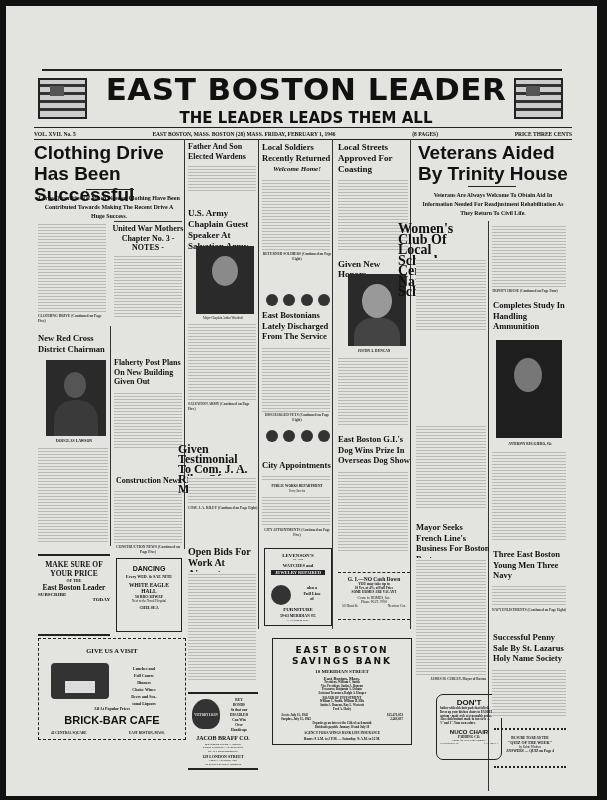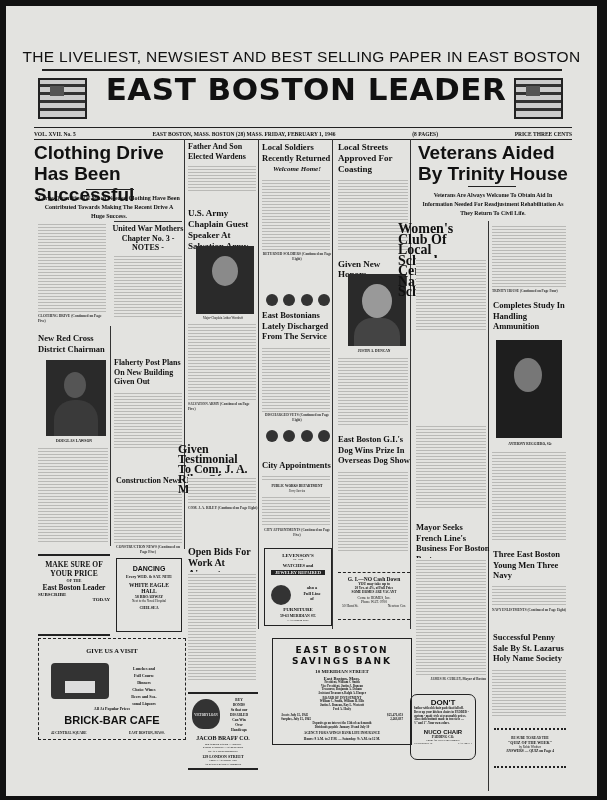--- a/index.html
+++ b/index.html
@@ -20,31 +20,31 @@
   .photo{background:#2a2a2a;}
   .box{border:1.5px solid #222;}
   .c{text-align:center;}
   .fill{background:repeating-linear-gradient(#e3e3e0 0 2px,#b9b9b6 2px 3px);}
 </style>
 </head>
 <body>
 
 <div class="page">
 
-  <div class="abs tagline">THE LIVELIEST, NEWSIEST AND BEST SELLING PAPER IN EAST BOSTON</div>
   <div class="abs rule" style="left:36px;width:520px;top:63px;height:1.5px;"></div>
 
   <div class="abs flag" style="left:32px;">
     <div class="st" style="top:4px"></div>
       <div class="st" style="top:12px"></div>
       <div class="st" style="top:20px"></div>
       <div class="st" style="top:28px"></div>
     <div class="abs" style="left:10px;top:6px;width:14px;height:10px;background:#555;"></div>
   </div>
   <div class="abs masthead">EAST BOSTON LEADER</div>
+  <div class="abs subhead">THE LEADER LEADS THEM ALL</div>
   <div class="abs flag" style="left:508px;">
     <div class="st" style="top:4px"></div>
       <div class="st" style="top:12px"></div>
       <div class="st" style="top:20px"></div>
       <div class="st" style="top:28px"></div>
     <div class="abs" style="left:10px;top:6px;width:14px;height:10px;background:#555;"></div>
   </div>
 
   <div class="abs dateline">
     <span>VOL. XVII. No. 5</span>
@@ -265,21 +265,21 @@
   <div class="abs body fill" style="left:486px;top:218px;width:74px;height:64px;"></div>
   <div class="abs body" style="left:486px;top:283px;width:76px;font-weight:bold;color:#333;font-size:3.4px;">TRINITY HOUSE (Continued on Page Four)</div>
 
   <div class="abs cond" style="left:392px;top:218px;width:74px;font-size:14px;line-height:10.5px;">Women's Club Of Local School Center Names Scholarship</div>
   <div class="abs body fill" style="left:410px;top:252px;width:70px;height:72px;"></div>
   <div class="abs body fill" style="left:410px;top:418px;width:70px;height:84px;"></div>
   <div class="abs cond" style="left:410px;top:516px;width:74px;font-size:8.5px;line-height:10.5px;">Mayor Seeks French Line's Business For Boston Port</div>
   <div class="abs body fill" style="left:410px;top:552px;width:70px;height:118px;"></div>
   <div class="abs body" style="left:418px;top:671px;width:62px;font-weight:bold;color:#333;font-size:3.3px;text-align:right;">JAMES M. CURLEY, Mayor of Boston</div>
 
-  <div class="abs box" style="left:404px;top:688px;width:64px;height:64px;border-radius:7px;">
+  <div class="abs box" style="left:430px;top:688px;width:64px;height:64px;border-radius:7px;">
     <div class="hd c" style="font-size:8px;margin-top:3px;">DON'T</div>
     <div style="font-size:3px;line-height:3.8px;padding:0 3px;font-weight:bold;">
       <div>bother with old chair pads that fall off.</div>
         <div>Dress up your kitchen chairs in PADDED - custom - made style at reasonable prices.</div>
         <div>Also cloth buttons made in two sizes — ½"and 1". Your own colors.</div>
     </div>
     <div class="hd c" style="font-size:6px;margin-top:3px;">NUCO CHAIR</div>
     <div class="c" style="font-size:3.4px;font-weight:bold;">PADDING CO.</div>
     <div class="c" style="font-size:2.8px;">Phone for Prices and Samples</div>
     <div style="font-size:2.8px;display:flex;justify-content:space-between;padding:0 3px;">

